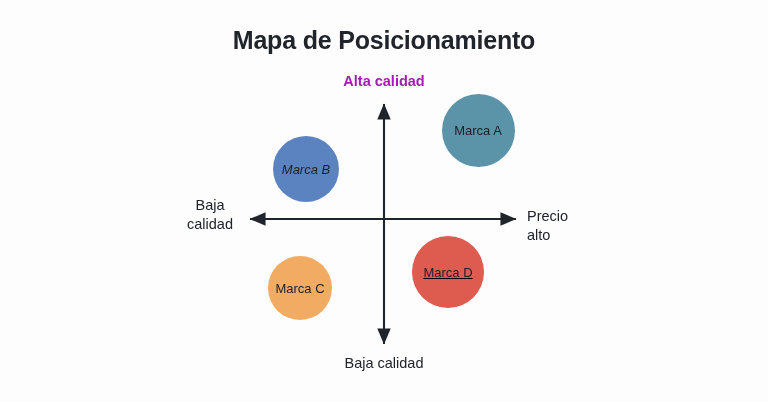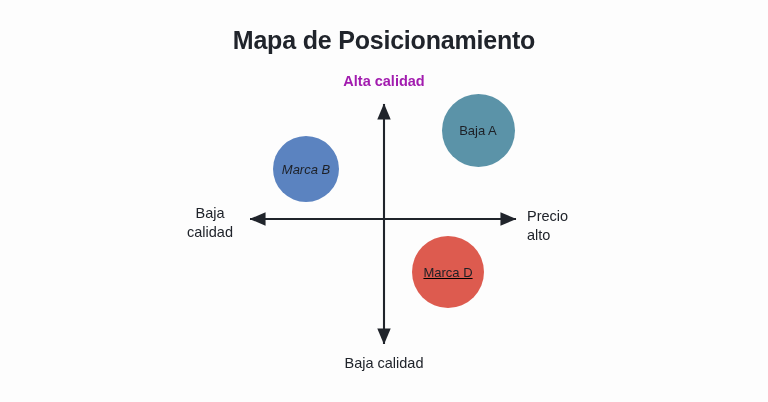--- a/index.html
+++ b/index.html
@@ -59,21 +59,21 @@
     text-align: center;
   }
   #label-bottom {
     left: 304px;
     top: 354px;
     width: 160px;
     text-align: center;
   }
   #label-left {
     left: 176px;
-    top: 204px;
+    top: 196px;
     width: 68px;
     text-align: center;
   }
   #label-right {
     left: 527px;
     top: 207px;
     width: 80px;
     text-align: left;
   }
 
@@ -118,25 +118,28 @@
 
   <div class="axis-label" id="label-bottom" style="color: rgb(32, 36, 43);">Baja calidad</div>
 
   <div class="axis-label" id="label-left" style="color: rgb(32, 36, 43);">Baja
 calidad</div>
 
   <div class="axis-label" id="label-right" style="color: rgb(32, 36, 43);">Precio
 alto</div>
 
   <div class="bubble" style="width: 73px; height: 73px; left: 441.5px; top: 93.5px; background: rgb(91, 147, 168);">
-    <span class="bubble-label">Baja A</span>
+    <span class="bubble-label">Marca A</span>
   </div>
 
   <div class="bubble" style="width: 66px; height: 66px; left: 273px; top: 136px; background: rgb(91, 131, 192); font-style: italic;">
     <span class="bubble-label">Marca B</span>
   </div>
 
+  <div class="bubble" style="width: 64px; height: 64px; left: 268px; top: 256px; background: rgb(242, 171, 98);">
+    <span class="bubble-label">Marca C</span>
+  </div>
 
   <div class="bubble" style="width: 72px; height: 72px; left: 412px; top: 236px; background: rgb(221, 91, 79); text-decoration: underline;">
     <span class="bubble-label">Marca D</span>
   </div>
 
 </div>
 
 </body></html>

